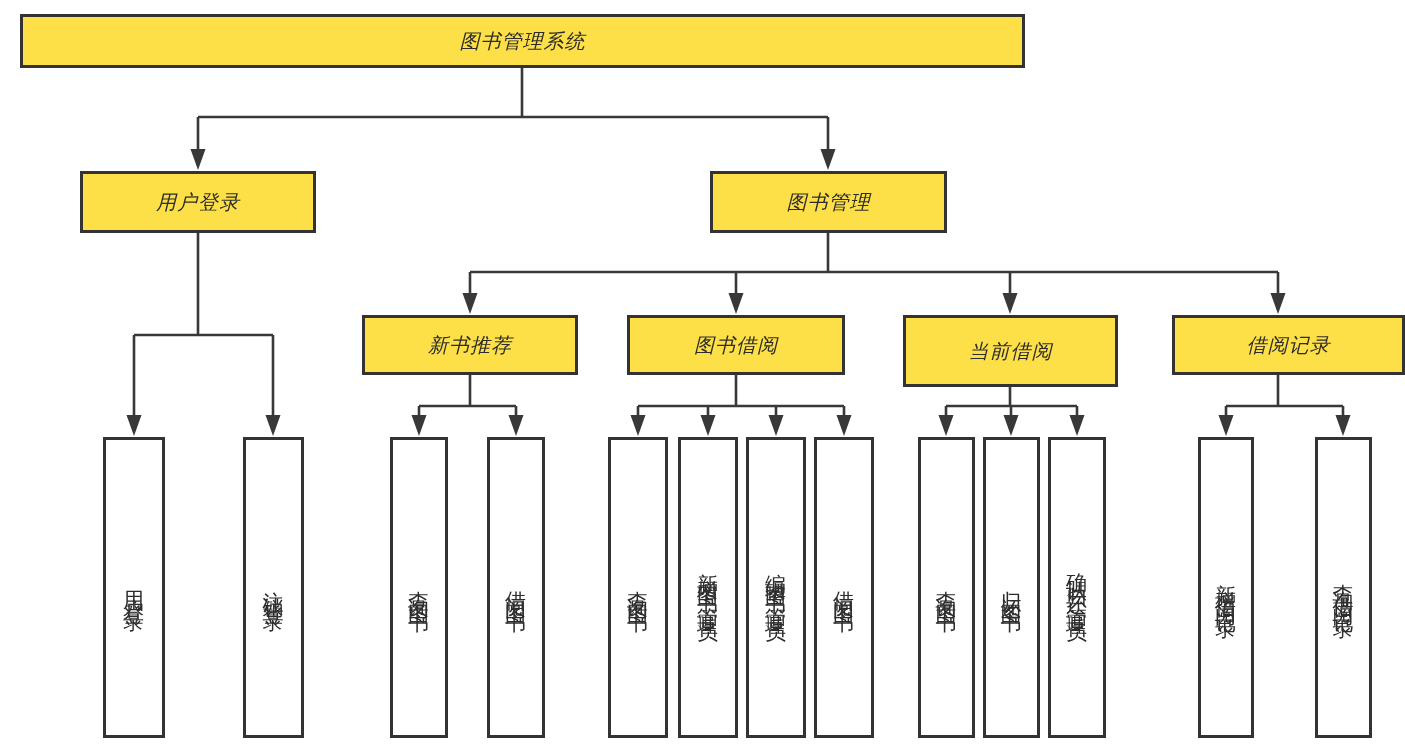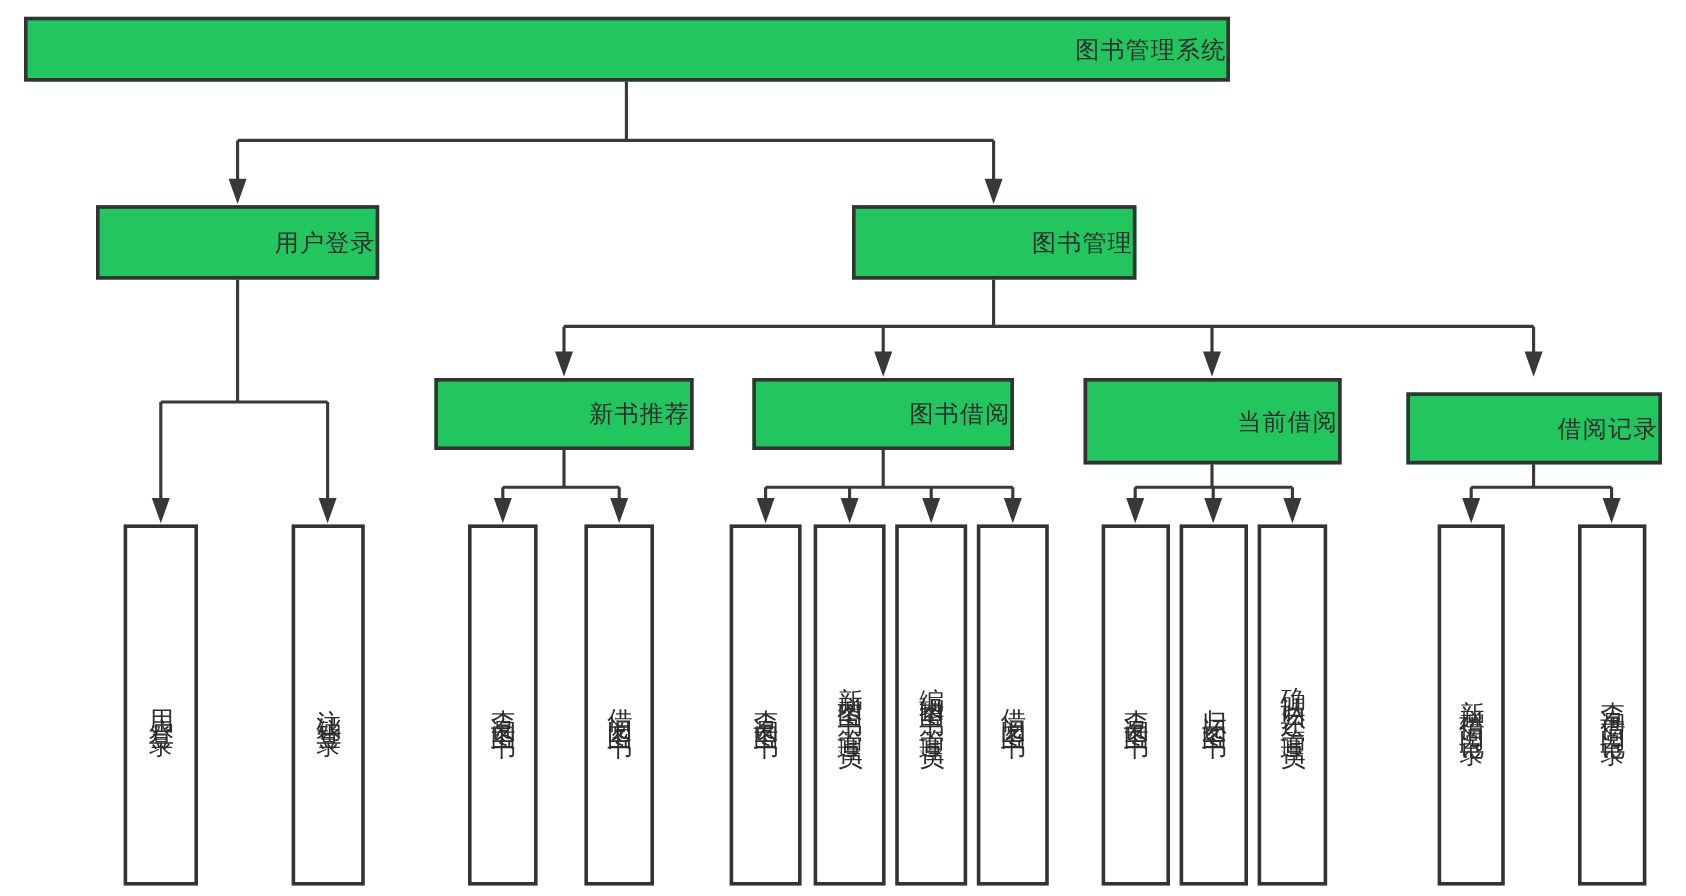--- a/index.html
+++ b/index.html
@@ -14,25 +14,26 @@
   .wires {
     position: absolute;
     left: 0; top: 0;
     width: 1405px; height: 747px;
     z-index: 1;
   }
   .hnode {
     position: absolute;
     box-sizing: border-box;
     border: 3px solid #333333;
-    background: #22c55e;
+    background: #fde047;
     display: flex;
     align-items: center;
-    justify-content: flex-end;
+    justify-content: center;
     z-index: 2;
+    font-style: italic;
   }
   .hnode span {
     font-size: 20px;
     color: #2d2d2d;
     letter-spacing: 1px;
     white-space: nowrap;
   }
   .vnode {
     position: absolute;
     top: 437px;
@@ -123,21 +124,21 @@
 
   <div class="hnode" style="left:710px; top:171px; width:237px; height:62px;">
     <span>图书管理</span>
   </div>
   <div class="hnode" style="left:627px; top:315px; width:218px; height:60px;">
     <span>图书借阅</span>
   </div>
   <div class="hnode" style="left:903px; top:315px; width:215px; height:72px;">
     <span>当前借阅</span>
   </div>
-  <div class="hnode" style="left:1172px; top:315px; width:213px; height:60px;margin-top:12px;">
+  <div class="hnode" style="left:1172px; top:315px; width:233px; height:60px;">
     <span>借阅记录</span>
   </div>
 
   <div class="vnode" style="left:103px; width:62px;">
     <span>用户登录</span>
   </div>
   <div class="vnode" style="left:243px; width:61px;">
     <span>注销登录</span>
   </div>
 

